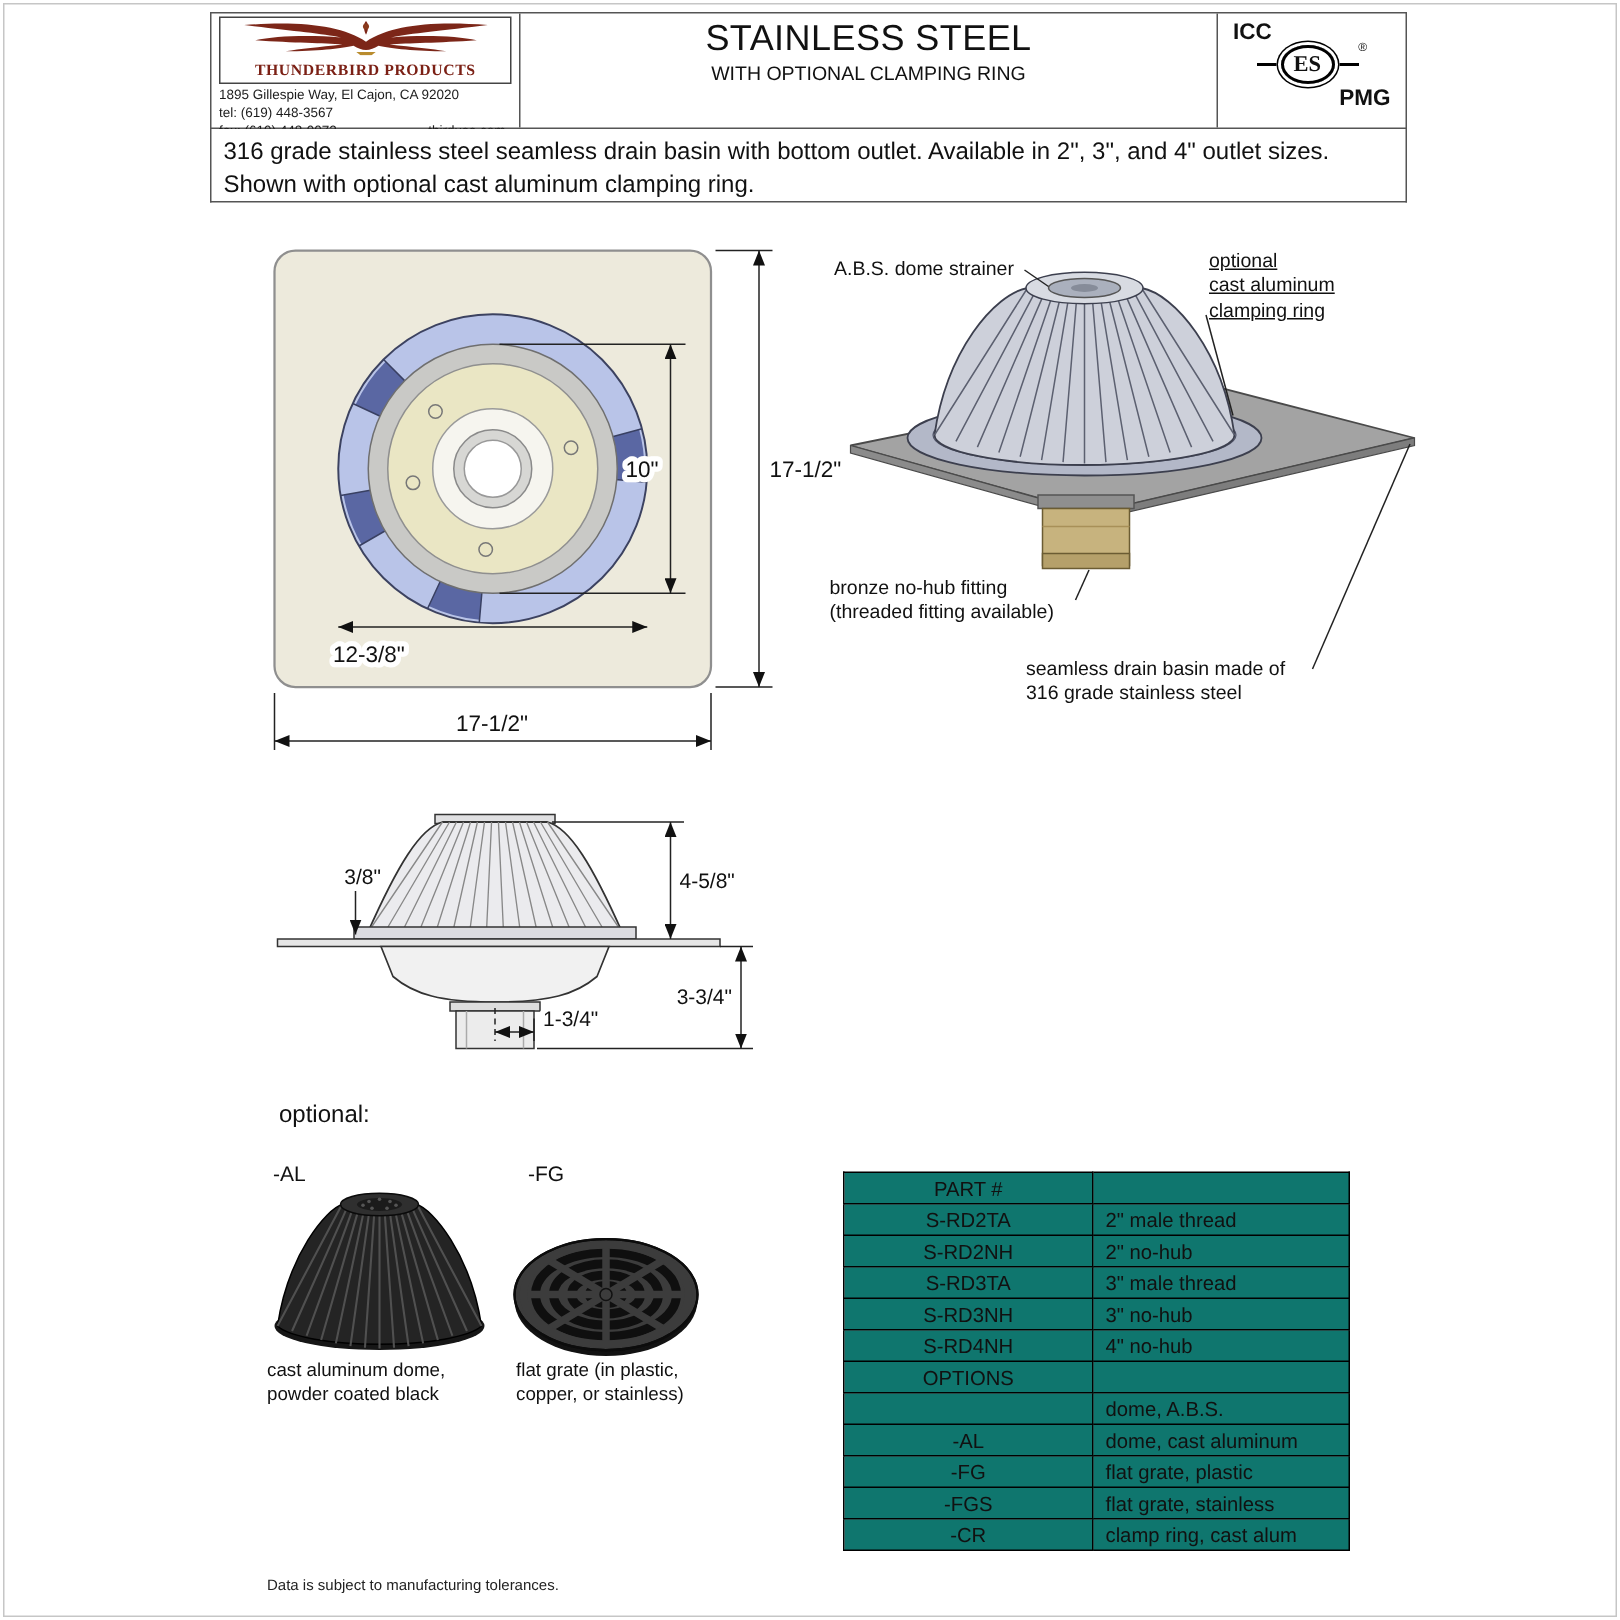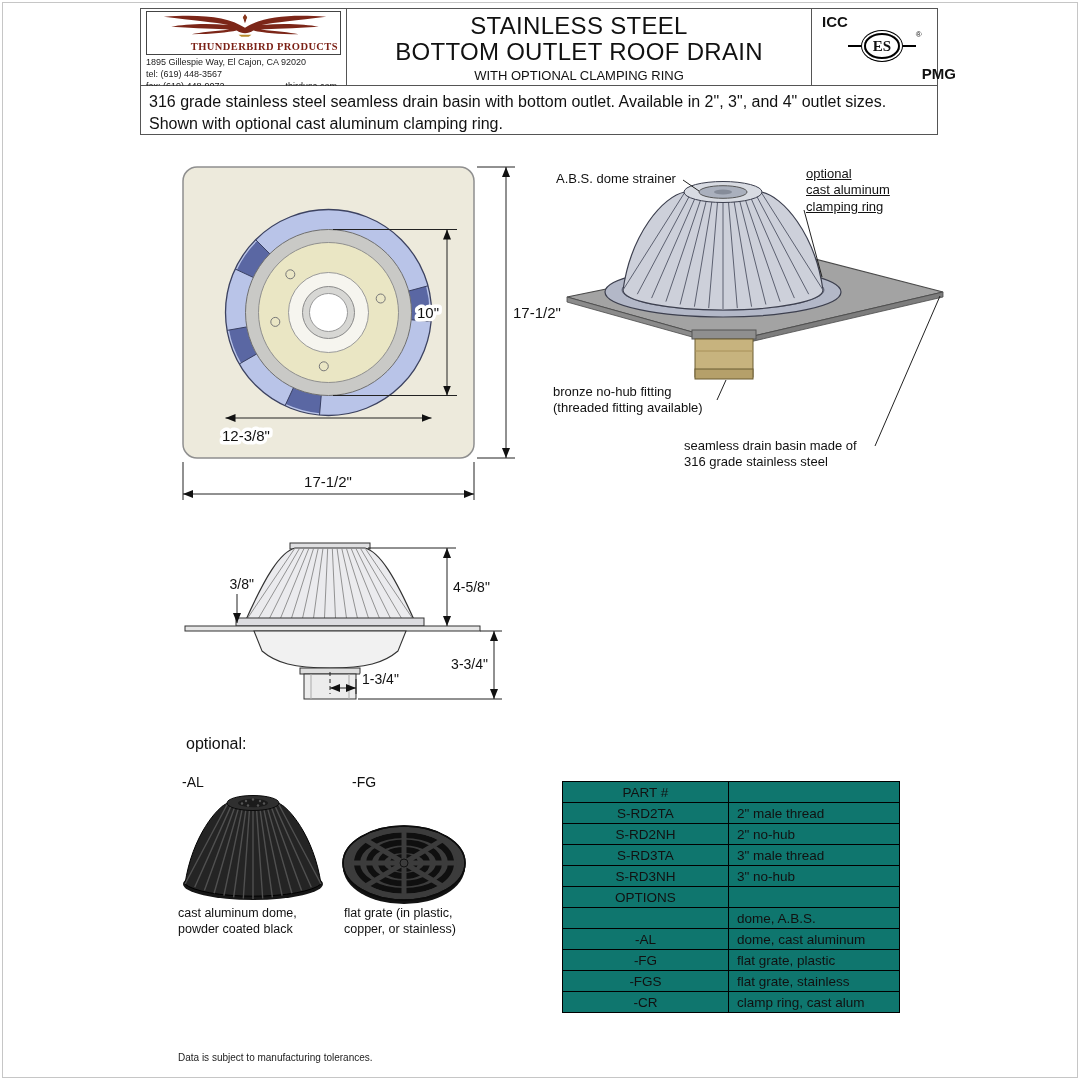--- a/index.html
+++ b/index.html
@@ -3,28 +3,28 @@
 <meta charset="utf-8">
 <style>
   * { box-sizing: border-box; margin: 0; padding: 0; }
   html,body { width:1080px; height:1080px; background:#fff; }
   body { position:relative; font-family:"Liberation Sans", sans-serif; color:#111; overflow:hidden; }
   .frame { position:absolute; left:2px; top:2px; right:2px; bottom:2px; border:1px solid #c6c6c6; }
 
   
   .hdr { position:absolute; left:140px; top:8px; width:798px; height:78px; border:1.5px solid #555; display:flex; background:#fff; }
   .hdr-company { width:206px; border-right:1.5px solid #555; padding:2px 5px; }
-  .logo-box { border:1px solid #444; padding:1px 2px 2px; text-align:right; }
+  .logo-box { border:1px solid #444; padding:1px 2px 2px; text-align:center; }
   .company-name { font-family:"Liberation Serif", serif; font-weight:700; font-size:10.5px; color:#7b2015; letter-spacing:.4px; white-space:nowrap; }
   .addr { font-size:9px; line-height:1.22; margin-top:1.5px; color:#1c1c1c; }
   .addr-row { display:flex; justify-content:space-between; padding-right:4px; }
   .hdr-title { flex:1; text-align:center; padding-top:4px; }
   .t1 { font-size:24px; line-height:1.1; letter-spacing:.3px; }
   .t2 { font-size:13px; margin-top:2px; }
-  .hdr-cert { width:126px; border-left:1.5px solid #555; padding:4px 10px 3px; display:flex; flex-direction:row;text-align:right; }
+  .hdr-cert { width:126px; border-left:1.5px solid #555; padding:4px 10px 3px; display:flex; flex-direction:column;text-align:right; }
   .icc { font-weight:700; font-size:15px; align-self:flex-start; }
   .es-row { display:flex; align-items:center; align-self:center; margin:-3px 0 0 0; }
   .es-line { width:13px; border-top:2px solid #000; }
   .es-oval { width:36px; height:26px; margin:3px 3px; border:2px solid #000; border-radius:50%;
              box-shadow:0 0 0 2px #fff, 0 0 0 3px #000;
              display:flex; align-items:center; justify-content:center;
              font-family:"Liberation Serif", serif; font-weight:700; font-size:15px; }
   .es-reg { font-size:8px; align-self:flex-start; }
   .pmg { font-weight:700; font-size:15px; align-self:flex-end; margin-top:-2px; }
 
@@ -74,21 +74,20 @@
     <div class="addr">1895 Gillespie Way,  El Cajon, CA 92020</div>
     <div class="addr">tel:  (619) 448-3567</div>
     <div class="addr addr-row">
       <span>fax: (619) 448-9072</span>
       <span>tbirdusa.com</span>
     </div>
   </div>
 
   <div class="hdr-title">
     <div class="t1">STAINLESS STEEL</div>
-    <div class="t1">BOTTOM OUTLET ROOF DRAIN</div>
     <div class="t2">WITH OPTIONAL CLAMPING RING</div>
   </div>
 
   <div class="hdr-cert">
     <div class="icc">ICC</div>
     <div class="es-row">
       <span class="es-line"></span>
       <span class="es-oval">ES</span>
       <span class="es-line"></span>
       <span class="es-reg">®</span>
@@ -278,20 +277,24 @@
       </tr>
     <tr>
         <td class="c1">S-RD3TA</td>
         <td class="c2">3" male thread</td>
       </tr>
     <tr>
         <td class="c1">S-RD3NH</td>
         <td class="c2">3" no-hub</td>
       </tr>
     <tr>
+        <td class="c1">S-RD4NH</td>
+        <td class="c2">4" no-hub</td>
+      </tr>
+    <tr>
         <td class="c1">OPTIONS</td>
         <td class="c2"></td>
       </tr>
     <tr>
         <td class="c1"></td>
         <td class="c2">dome, A.B.S.</td>
       </tr>
     <tr>
         <td class="c1">-AL</td>
         <td class="c2">dome, cast aluminum</td>

